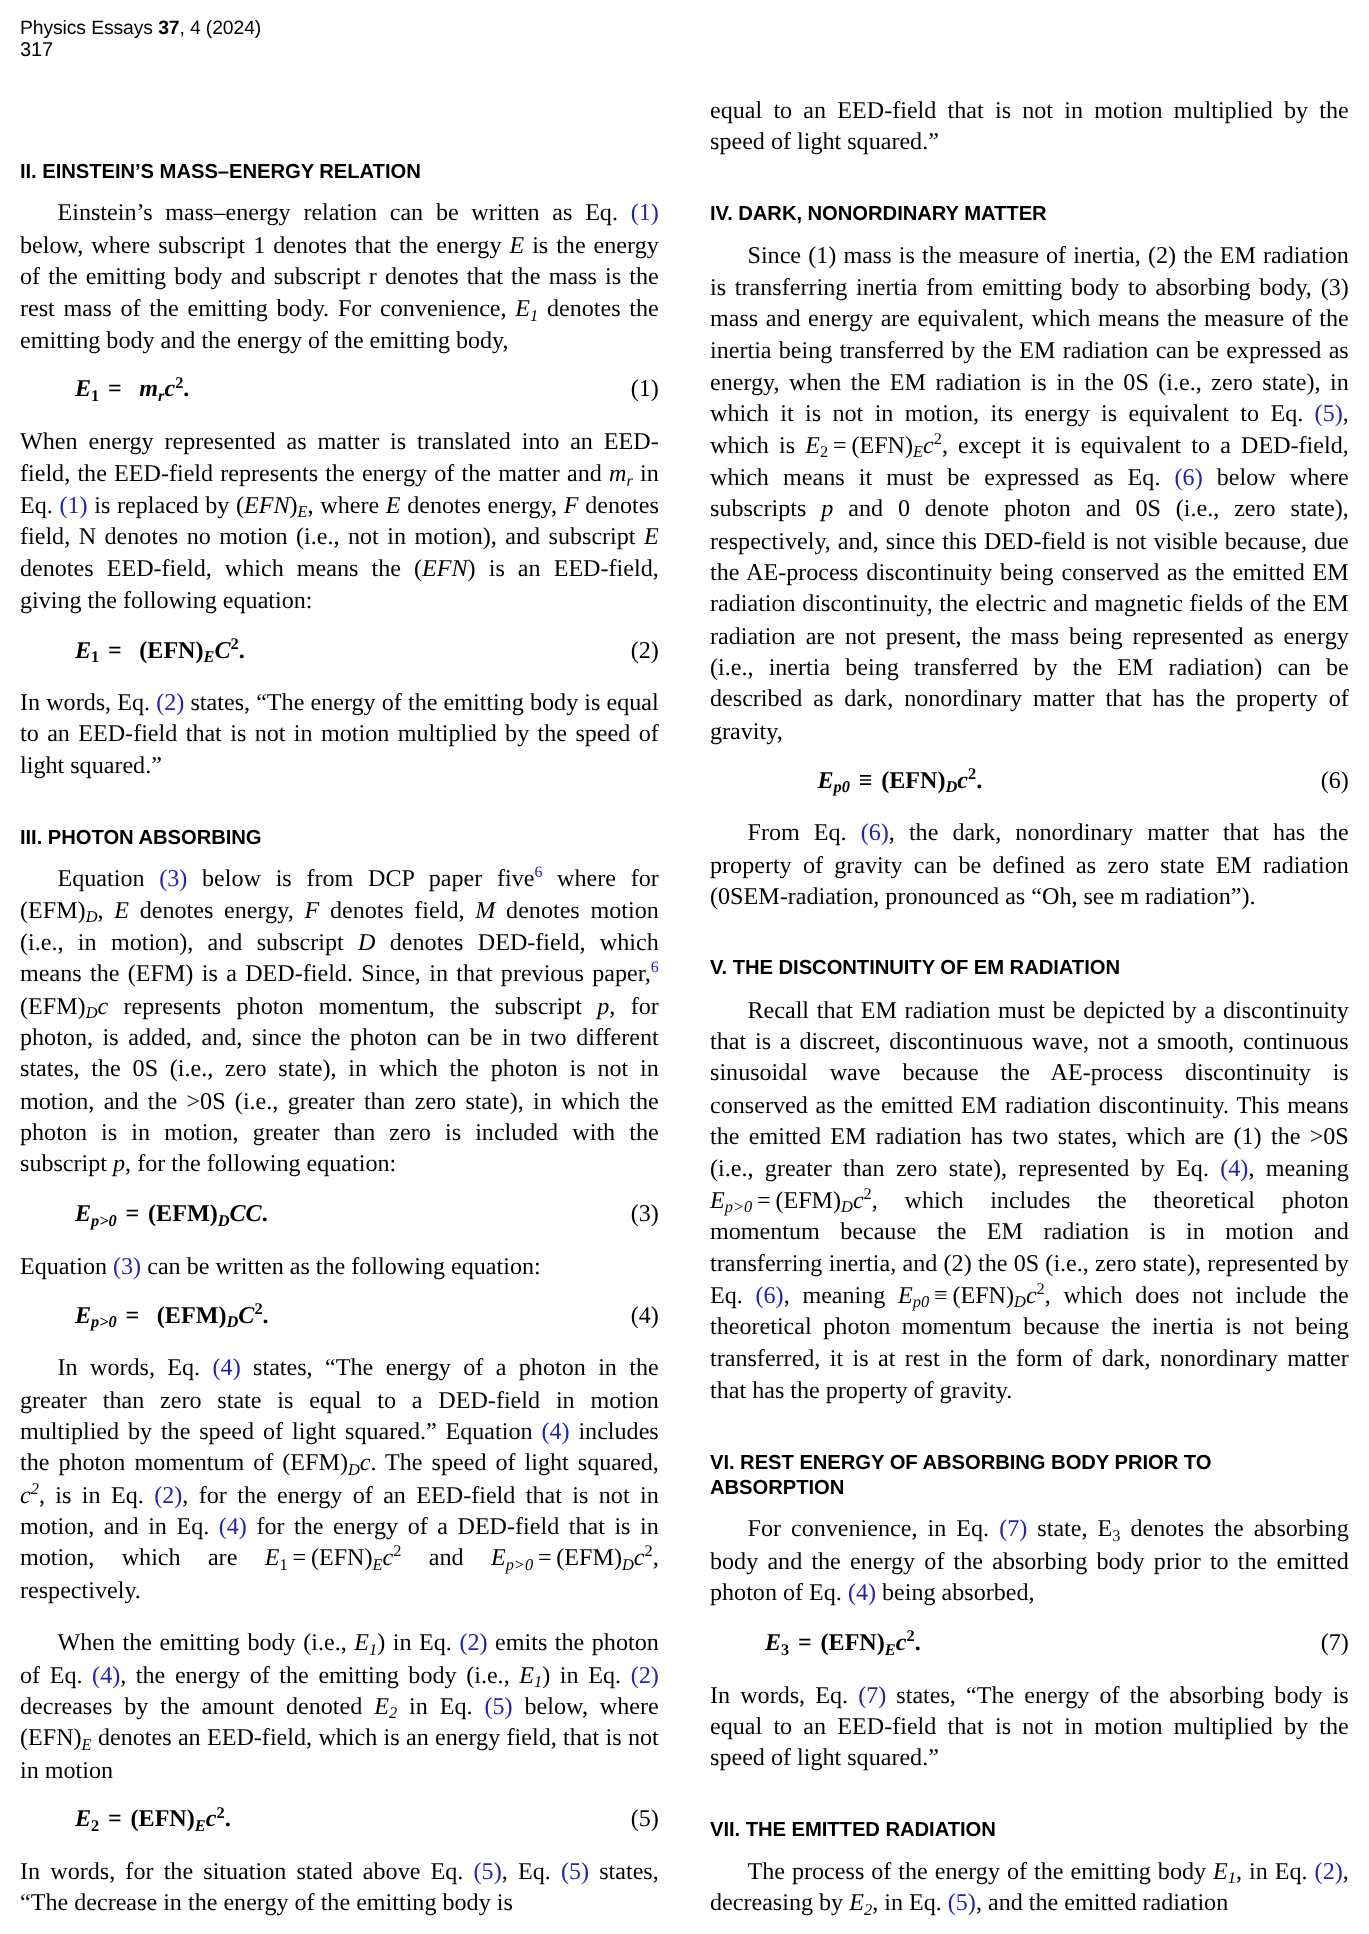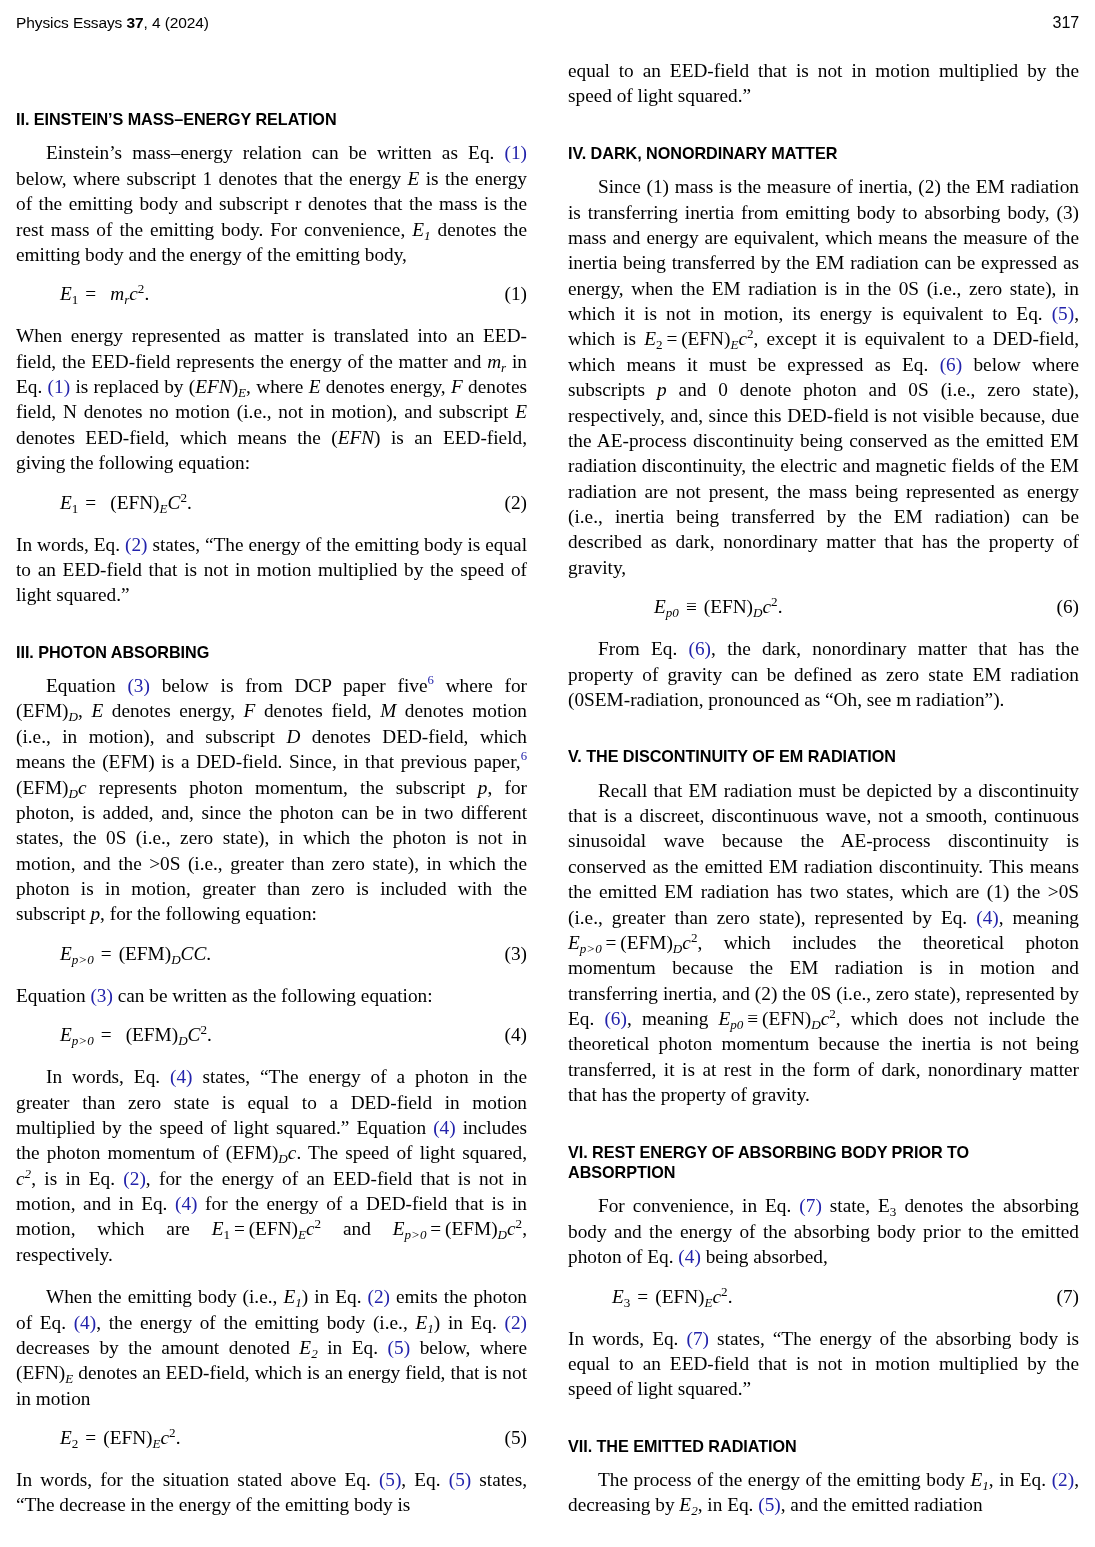--- a/index.html
+++ b/index.html
@@ -21,20 +21,21 @@
   }
   
   .runhead {
     display: flex;
     justify-content: space-between;
     align-items: baseline;
     font-family: "Liberation Sans", sans-serif;
     font-size: 15.5px;
     letter-spacing: -0.1px;
     margin-bottom: 26px;
+    flex-direction: column;
   }
   .runhead .left { white-space: pre; }
   .runhead .left b { font-weight: bold; }
   .runhead .right { font-size: 16px; }
 
   
   .columns {
     display: flex;
     gap: 41px;
     align-items: flex-end;
@@ -67,20 +68,21 @@
     display: flex;
     align-items: baseline;
     font-size: 19.3px;
     margin: 16px 0 16px 0;
     min-height: 24px;
   }
   .eq .eqbody {
     padding-left: 44px;
     flex: 1 1 auto;
     white-space: nowrap;
+    font-weight: bold;
   }
   .eq .eqnum { flex: 0 0 auto; }
 
   
   .mi { font-style: italic; }
   sub { font-size: 0.68em; vertical-align: -0.28em; line-height: 0; }
   sup { font-size: 0.68em; vertical-align: 0.52em; line-height: 0; }
   sub.it, sup.it { font-style: italic; }
   .ref { color: #2323ab; }
   sup.fn { color: #2323ab; font-size: 0.66em; vertical-align: 0.6em; }

